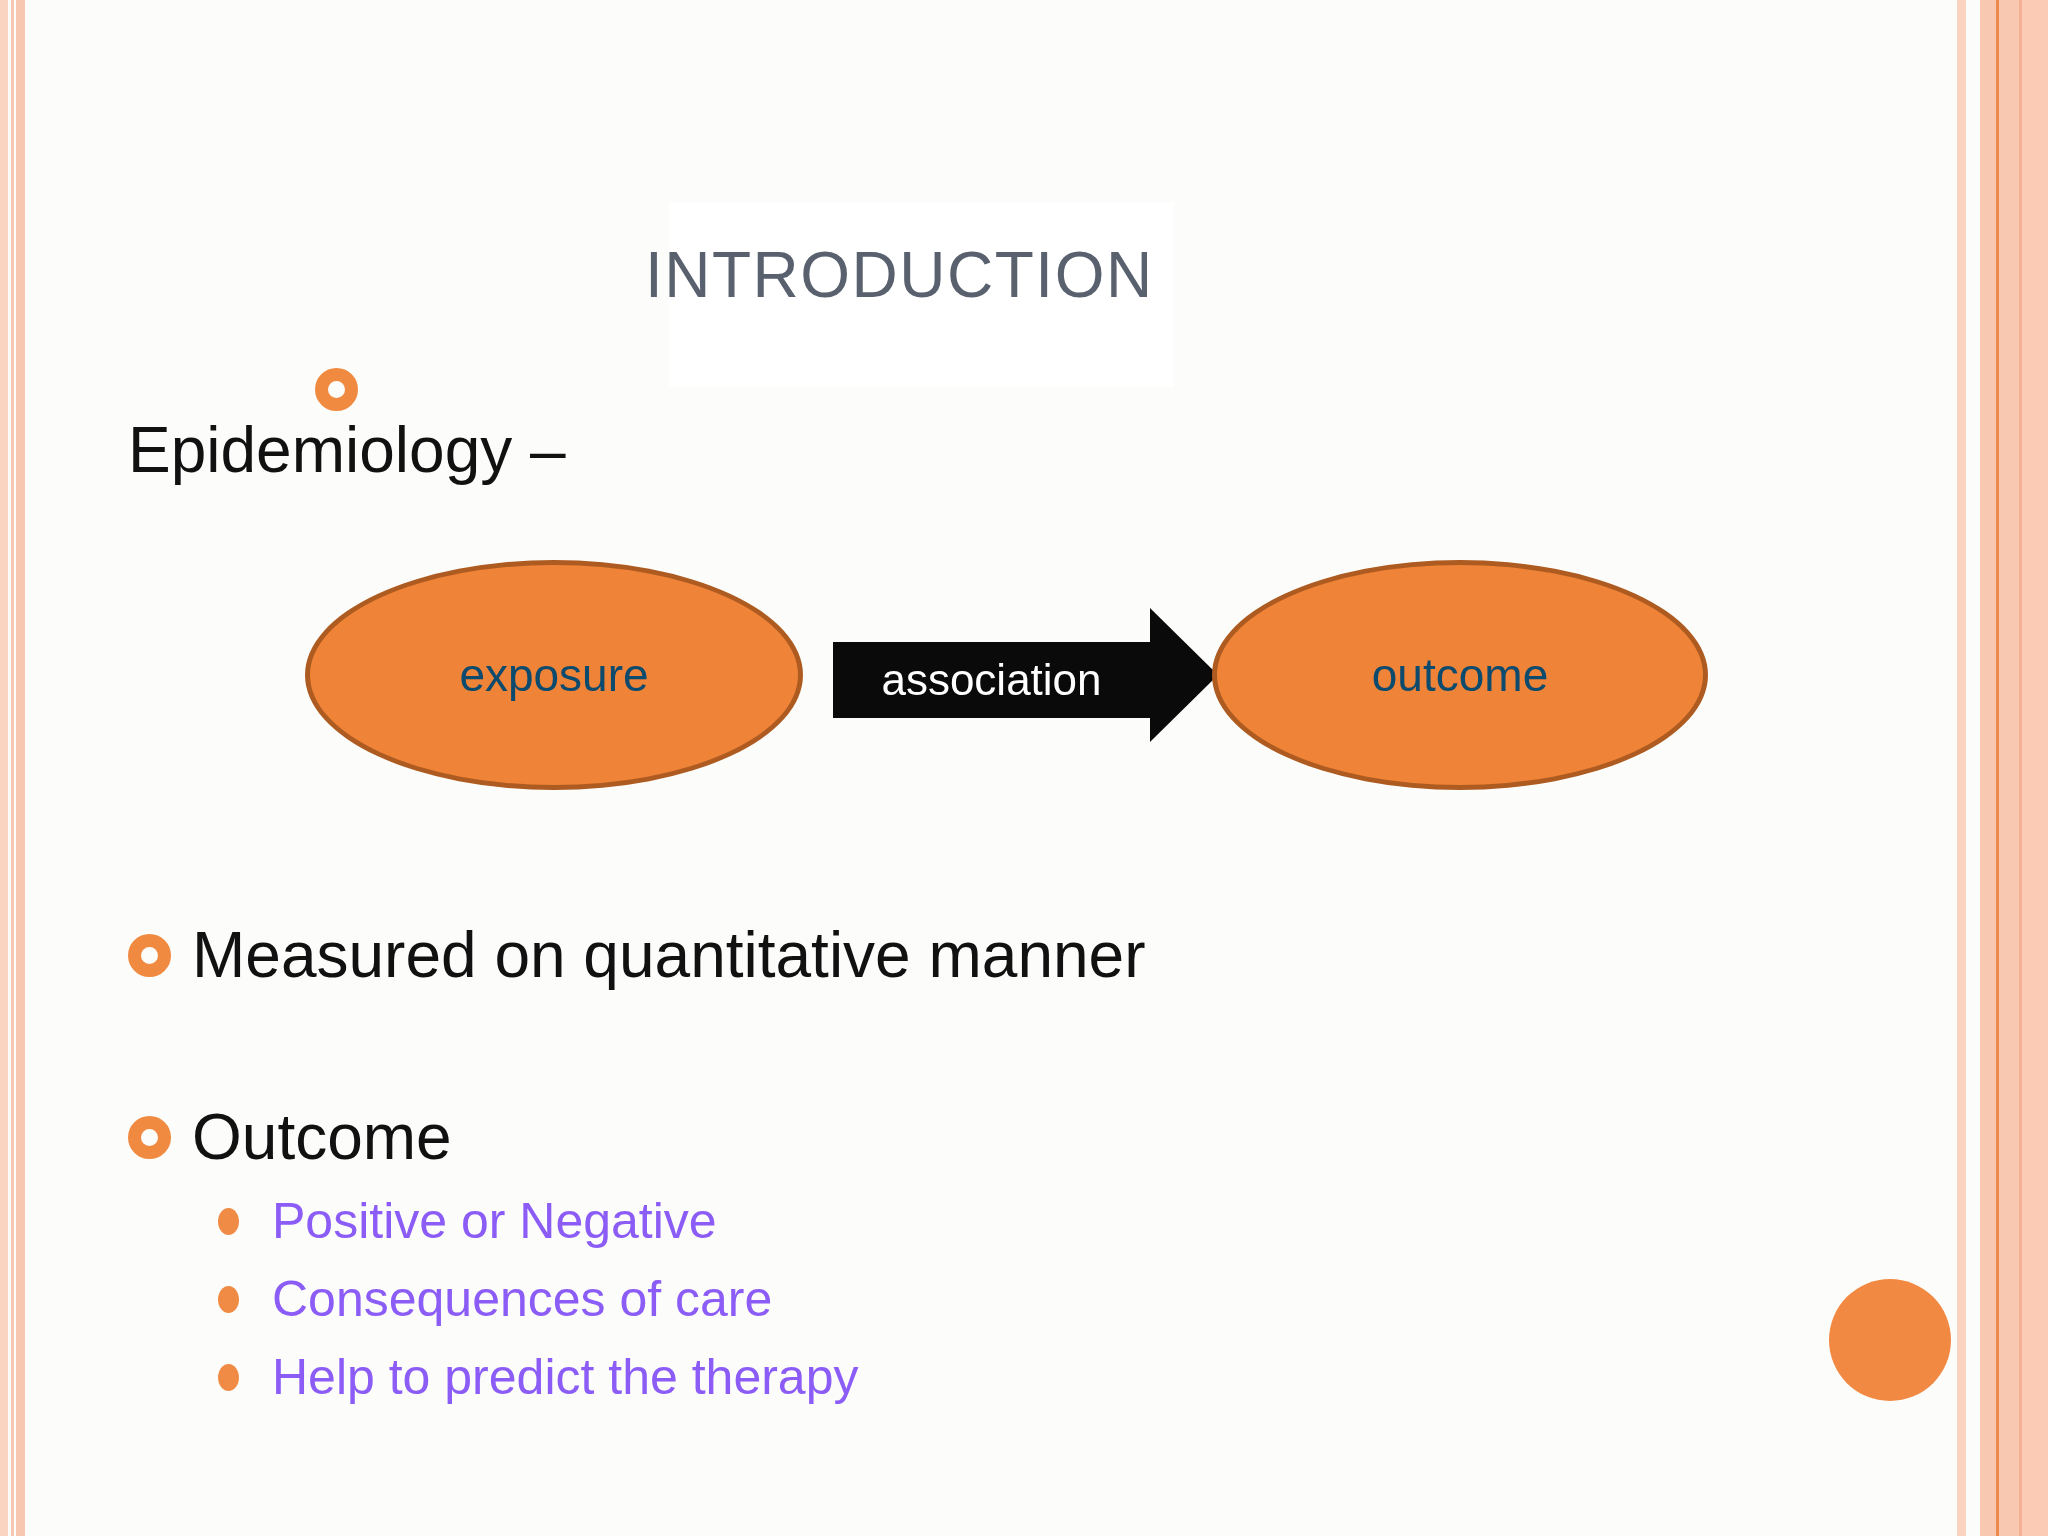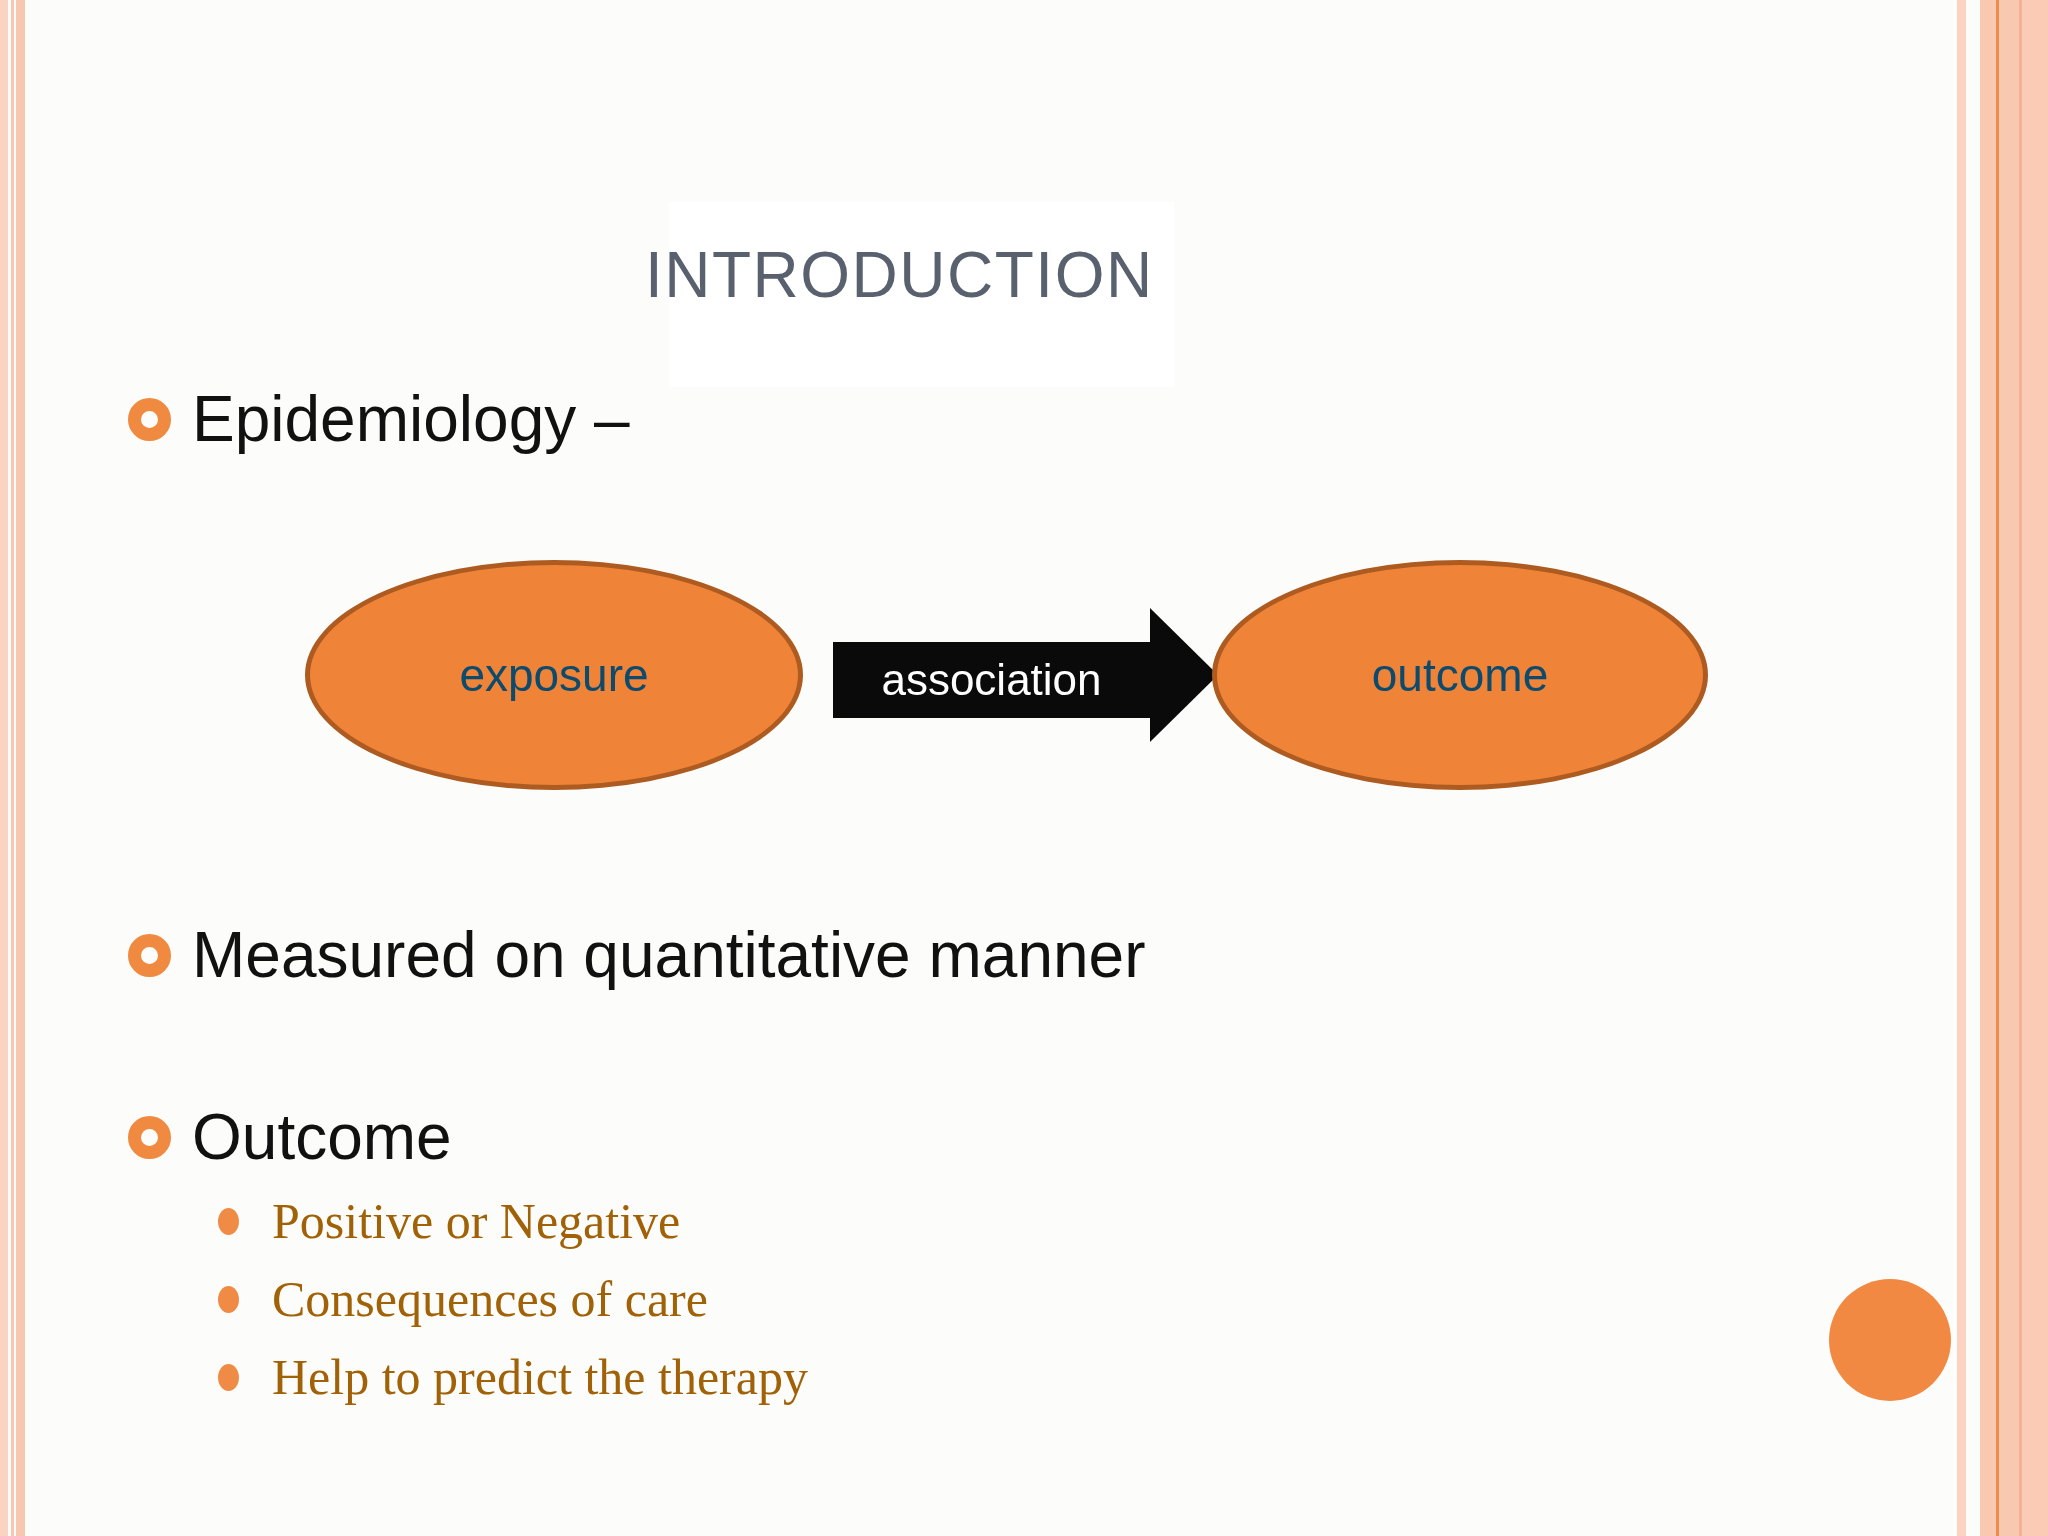--- a/index.html
+++ b/index.html
@@ -36,21 +36,21 @@
     letter-spacing: 1.5px;
     color: #59616f;
     white-space: nowrap;
   }
 
   .bullet-row {
     position: absolute; left: 128px;
     display: flex; align-items: center;
     height: 78px;
   }
-  .row-1 { top: 380px; }
+  .row-1 { top: 368px; flex-direction: column; }
   .row-2 { top: 916px; }
   .row-3 { top: 1098px; }
   .ring {
     flex: 0 0 auto;
     width: 17px; height: 17px;
     border: 13px solid #f08a40;
     border-radius: 50%;
     margin-right: 21px;
   }
   .bullet-label {
@@ -69,23 +69,22 @@
   .sub-3 { top: 1344px; text-align: right; }
   .dot {
     flex: 0 0 auto;
     width: 21px; height: 27px;
     background: #f08b45;
     border-radius: 50%;
     margin-right: 33px;
   }
   .sub-label {
     font-size: 50px; line-height: 66px;
-    color: #a16207;
+    color: #8b5cf6;
     white-space: nowrap;
-    font-family: Liberation Serif, serif;
   }
 
   .ellipse {
     position: absolute;
     box-sizing: border-box;
     background: #ef8337;
     border: 5px solid #ae5b21;
     border-radius: 50%;
     display: flex; align-items: center; justify-content: center;
     color: #0c4a6e;

